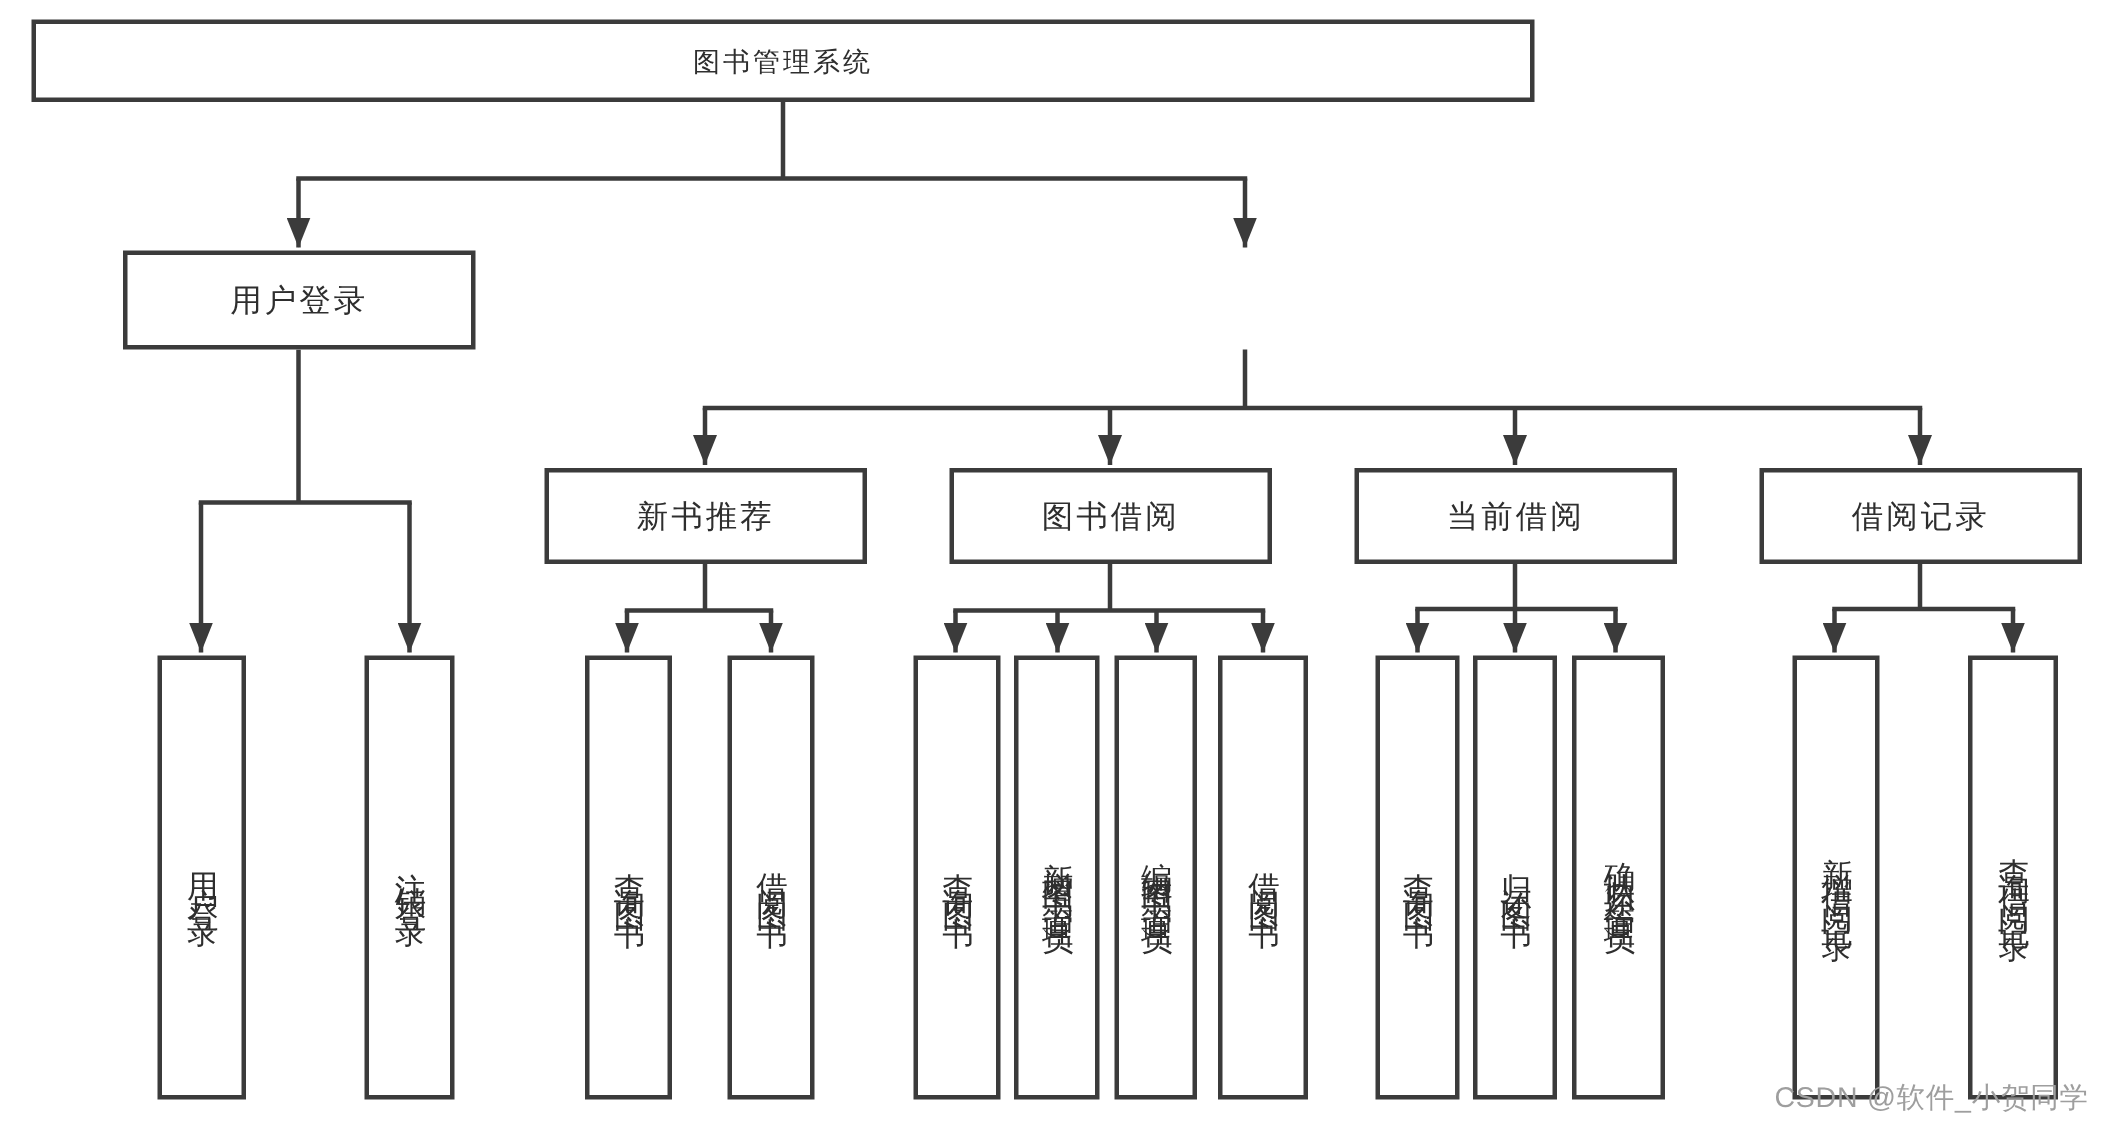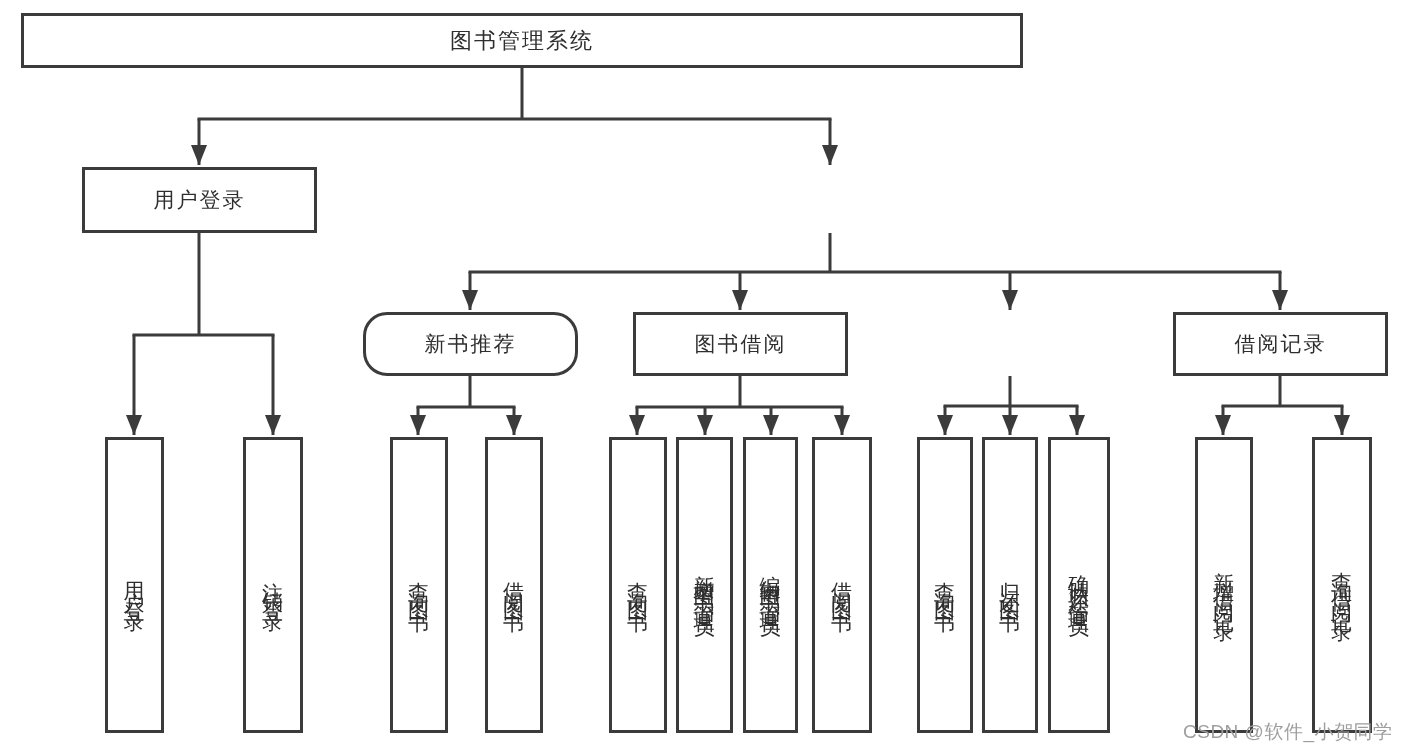--- a/index.html
+++ b/index.html
@@ -13,21 +13,21 @@
   .connectors{position:absolute;left:0;top:0;width:1405px;height:747px;}
   .connectors path, .connectors line{stroke:var(--line,#3b3b3b);stroke-width:3;fill:none;}
   .connectors marker path{fill:var(--line,#3b3b3b);stroke:none;}
   .node{
     position:absolute;box-sizing:border-box;
     border:3px solid var(--line,#3b3b3b);
     background:#fff;
     display:flex;align-items:center;justify-content:center;
     color:var(--text,#2e2e2e);
   }
-  .root-node{font-size:22px;letter-spacing:2px;}
+  .root-node{font-size:18px;letter-spacing:2px;}
   .h-node{font-size:21px;letter-spacing:2px;}
   .leaf .vtext{
     writing-mode:vertical-rl;
     text-orientation:mixed;
     font-size:21px;
     letter-spacing:10px;
     line-height:1.2;
   }
   .leaf .vtext.long{letter-spacing:6px;}
   .watermark{
@@ -79,22 +79,23 @@
 
     <path d="M1280,376 V406 M1221.5,406 H1343.5"></path>
     <line x1="1223" y1="406" x2="1223" y2="435" marker-end="url(#arrow)"></line>
     <line x1="1342" y1="406" x2="1342" y2="435" marker-end="url(#arrow)"></line>
   </svg>
 
   <div class="node root-node" style="left:21px;top:13px;width:1002px;height:55px;">图书管理系统</div>
 
   <div class="node h-node" style="left:82px;top:167px;width:235px;height:66px;">用户登录</div>
 
-  <div class="node h-node" style="left:363px;top:312px;width:215px;height:64px;border-radius:24px;">新书推荐</div>
+  <div class="node h-node" style="left:363px;top:312px;width:215px;height:64px;">新书推荐</div>
   <div class="node h-node" style="left:633px;top:312px;width:215px;height:64px;text-align:right;">图书借阅</div>
+  <div class="node h-node" style="left:903px;top:312px;width:215px;height:64px;">当前借阅</div>
   <div class="node h-node" style="left:1173px;top:312px;width:215px;height:64px;">借阅记录</div>
 
   <div class="node leaf" style="left:105px;top:437px;width:59px;height:296px;">
     <span class="vtext">用户登录</span>
   </div>
   <div class="node leaf" style="left:243px;top:437px;width:60px;height:296px;">
     <span class="vtext">注销登录</span>
   </div>
 
   <div class="node leaf" style="left:390px;top:437px;width:58px;height:296px;">

